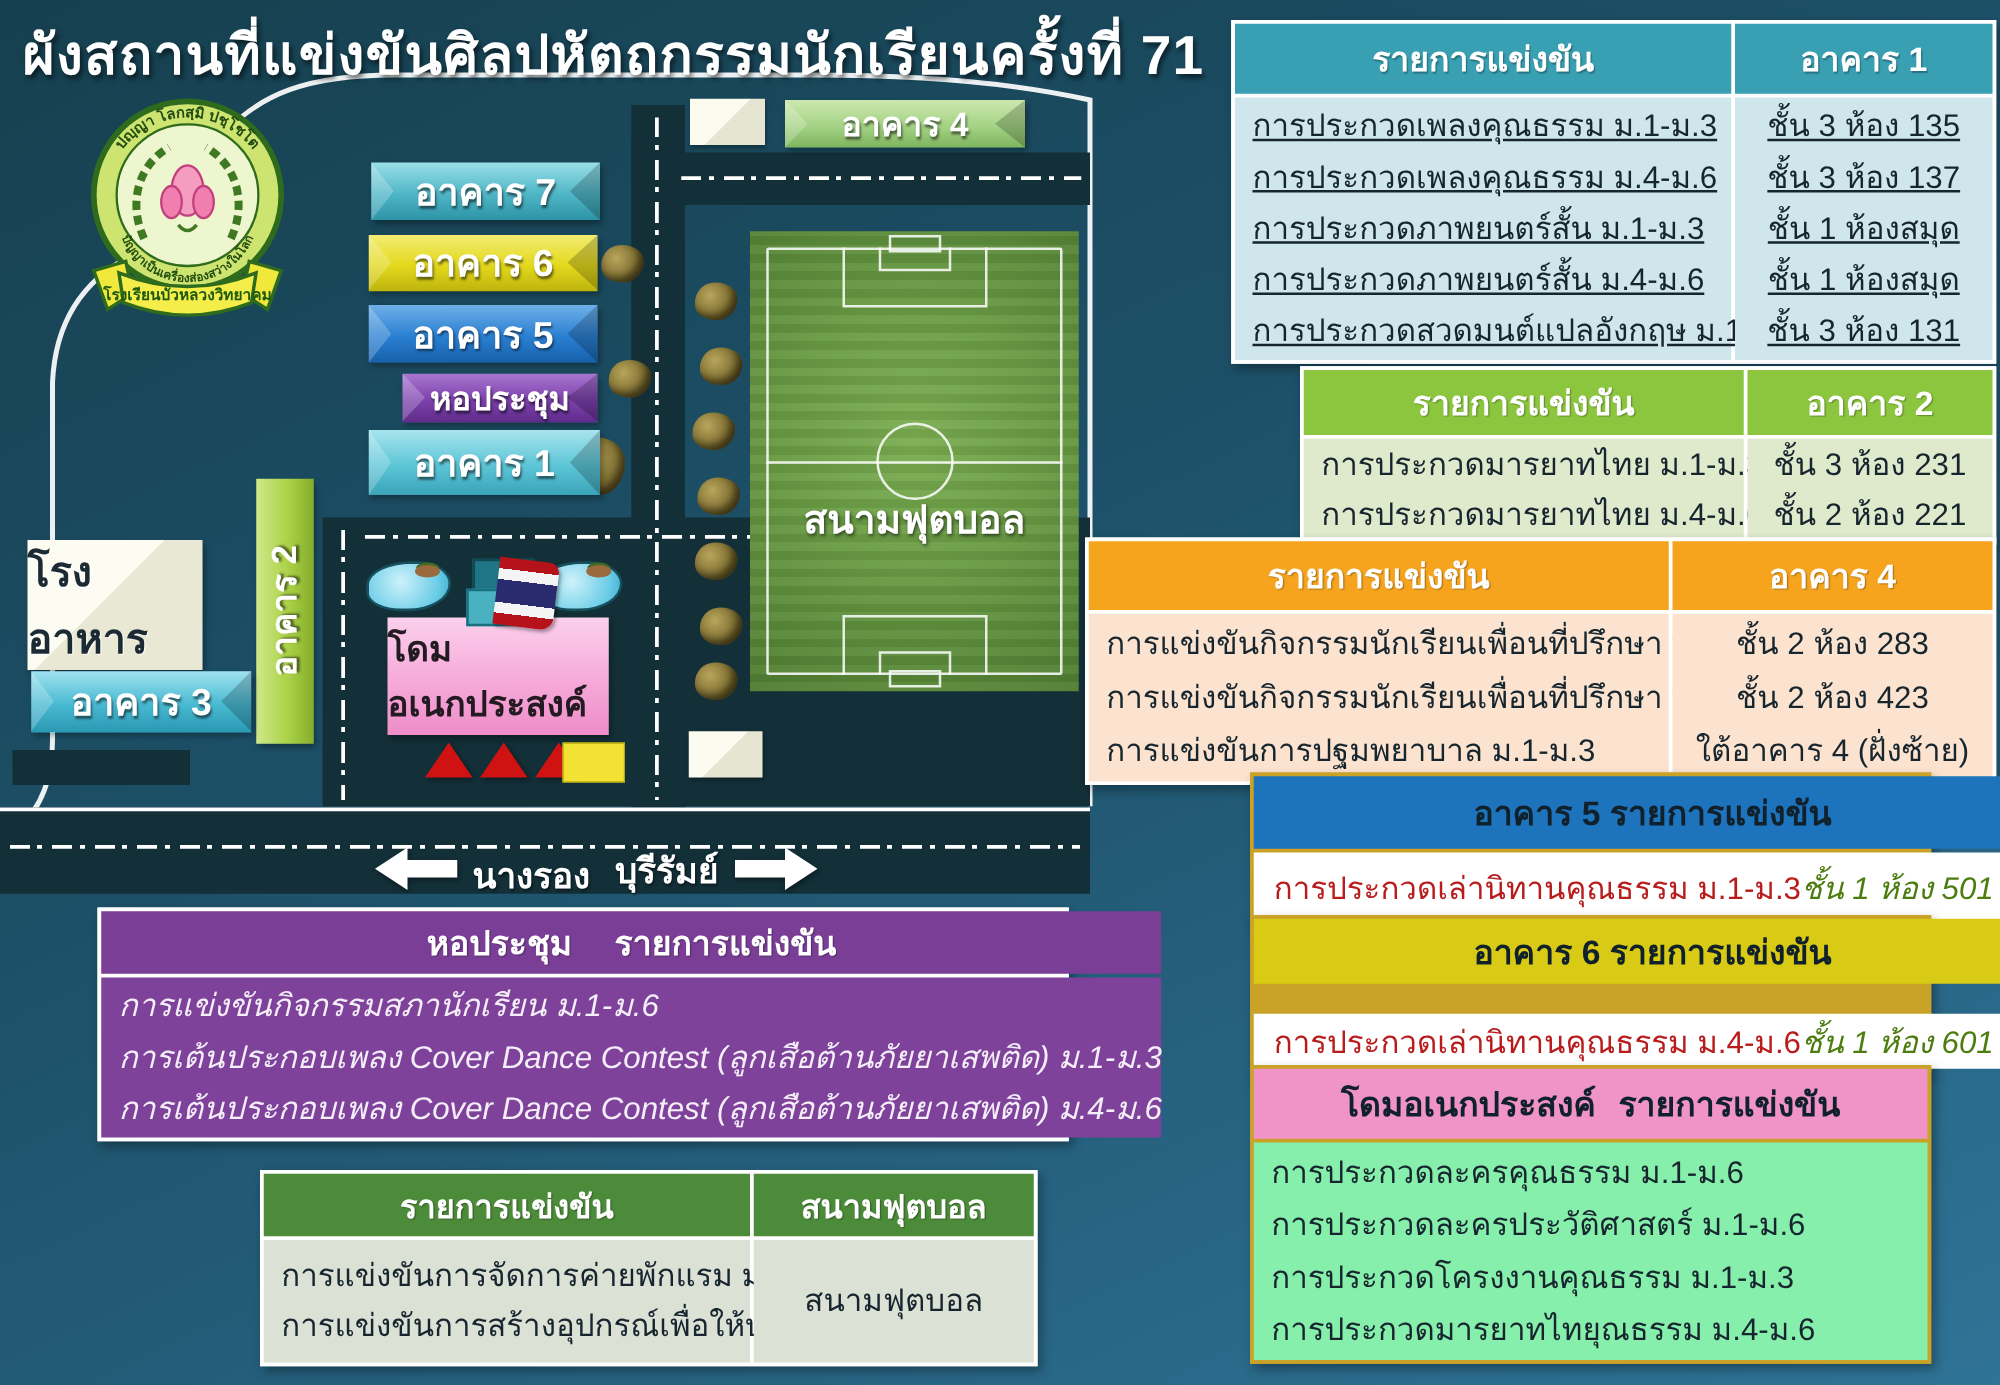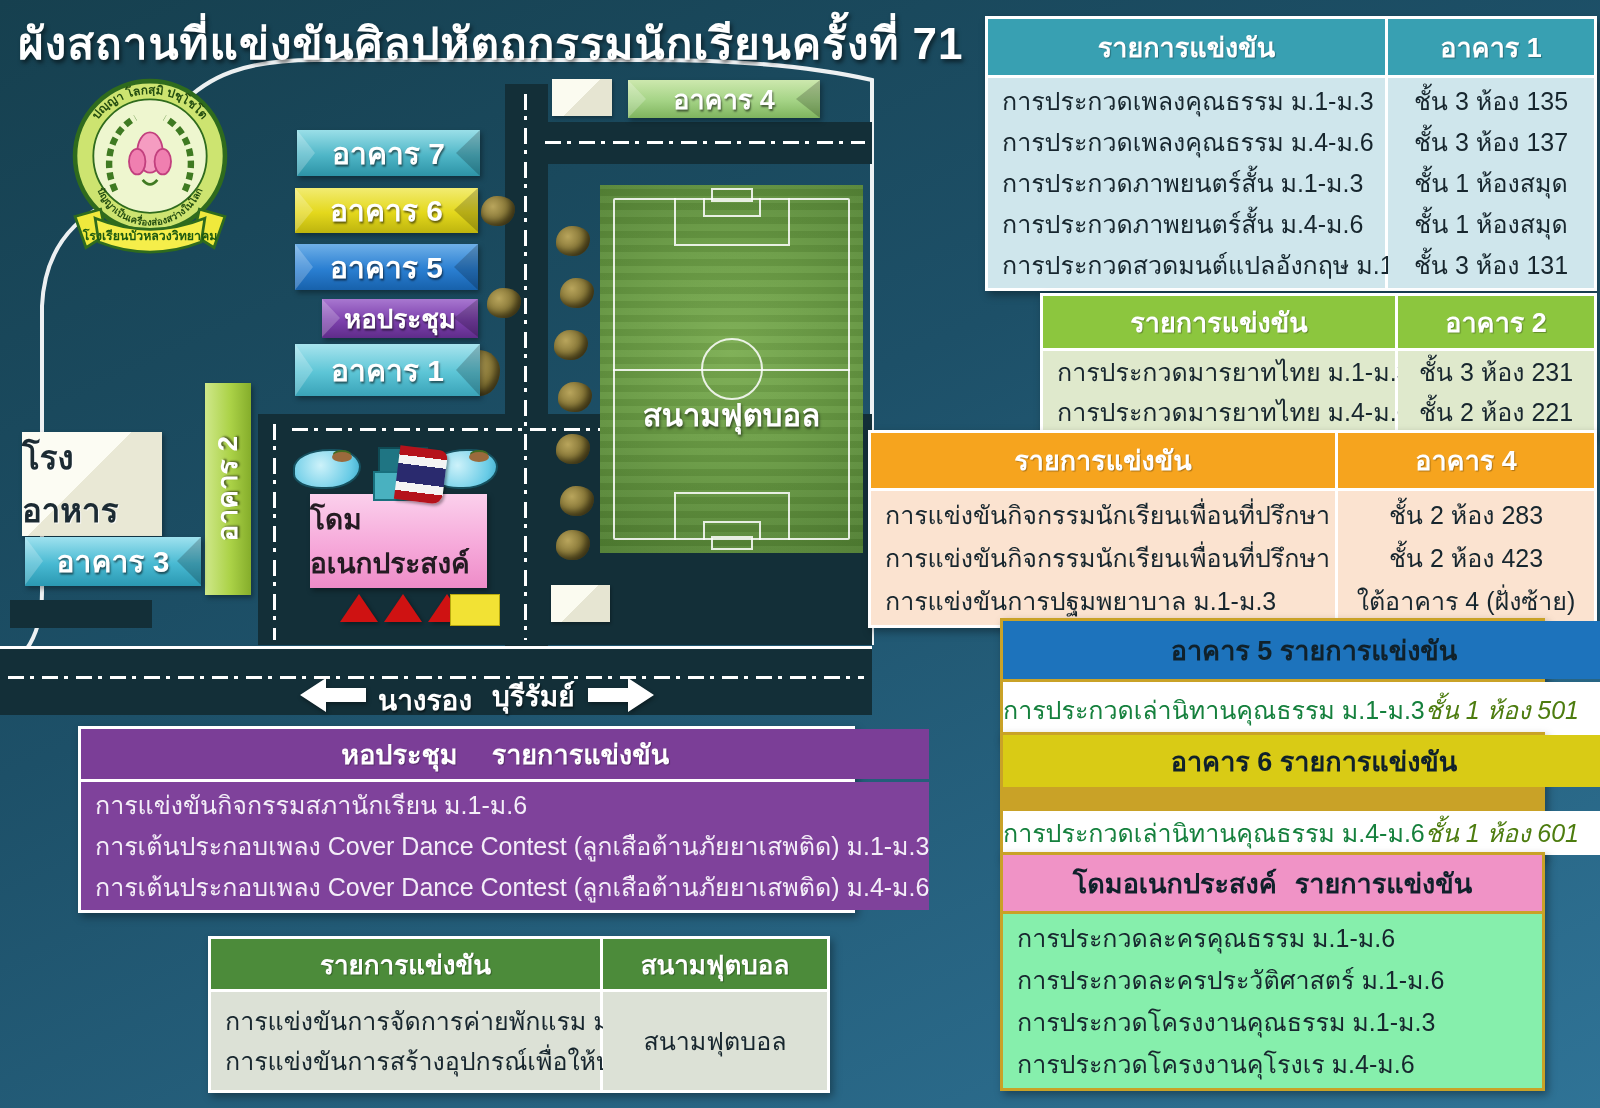--- a/index.html
+++ b/index.html
@@ -136,47 +136,47 @@
   .tbl .hd.light{color:#fff;text-shadow:1px 1px 1px rgba(0,0,0,.3);}
   .tbl .hd.dark{color:#10212b;}
   .cellcol{display:flex;flex-direction:column;justify-content:center;}
   .line{font-size:25px;color:#17262e;line-height:40px;white-space:nowrap;}
   .line.pad{padding-left:14px;}
   .line.ctr{text-align:center;}
 
   .tbl-b1{left:985px;top:16px;width:612px;grid-template-columns:397px 1fr;grid-template-rows:56px 210px;}
   .tbl-b1 .hd{background:#38a0b2;}
   .tbl-b1 .bd{background:#cfe6ec;}
-  .tbl-b1 .line{line-height:41px;}
+  .tbl-b1 .line{line-height:41px;text-decoration:underline;}
 
   .tbl-b2{left:1040px;top:293px;width:557px;grid-template-columns:352px 1fr;grid-template-rows:52px 82px;}
   .tbl-b2 .hd{background:#8cc63e;}
   .tbl-b2 .bd{background:#dfe9cc;}
 
   .tbl-b4{left:868px;top:430px;width:729px;grid-template-columns:464px 1fr;grid-template-rows:55px 134px;}
   .tbl-b4 .hd{background:#f6a41e;}
   .tbl-b4 .bd{background:#fbe3d0;}
   .tbl-b4 .line{line-height:43px;}
 
   .tbl-gold{border:3px solid #c9a227;background:#c9a227;grid-template-columns:1fr;}
   .flexrow{display:flex;align-items:center;background:#fff;}
-  .flexrow .ev{font-size:25px;color:#15803d;white-space:nowrap;}
+  .flexrow .ev{padding-left:16px;font-size:25px;color:#b91c1c;white-space:nowrap;}
   .flexrow .loc{margin-left:auto;margin-right:46px;font-size:25px;color:#4d7c0f;white-space:nowrap;font-style:italic;}
   .tbl-b5{left:1000px;top:618px;width:545px;grid-template-rows:58px 56px;}
   .tbl-b5 .hd{background:#1d73bc;}
   .tbl-b6{left:1000px;top:732px;width:545px;grid-template-rows:52px 44px;gap:24px;}
   .tbl-b6 .hd{background:#d9cb15;}
   .tbl-dome{left:1000px;top:852px;width:545px;grid-template-rows:56px 174px;}
   .tbl-dome .hd{background:#f093c6;gap:18px;}
   .tbl-dome .bd{background:#86efac;}
   .tbl-dome .line{line-height:42px;}
 
   .tbl-hall{left:78px;top:726px;width:777px;grid-template-columns:1fr;grid-template-rows:50px 128px;}
   .tbl-hall .hd{background:#7b3e97;gap:34px;}
-  .tbl-hall .bd{background:#7f429b;}
+  .tbl-hall .bd{background:#7f429b;font-style:italic;}
   .tbl-hall .line{color:#f4eef8;line-height:41px;}
 
   .tbl-field{left:208px;top:936px;width:622px;grid-template-columns:389px 1fr;grid-template-rows:50px 98px;}
   .tbl-field .hd{background:#4c8b3a;font-size:26px;}
   .tbl-field .bd{background:#dce1d6;}
   .tbl-field .line{line-height:40px;}
 </style>
 </head>
 <body>
 
@@ -366,21 +366,21 @@
 
   <div class="tbl tbl-gold tbl-dome">
     <div class="hd dark">
       <span>โดมอเนกประสงค์</span>
       <span>รายการแข่งขัน</span>
     </div>
     <div class="bd cellcol">
       <div class="line pad">การประกวดละครคุณธรรม ม.1-ม.6</div>
       <div class="line pad">การประกวดละครประวัติศาสตร์ ม.1-ม.6</div>
       <div class="line pad">การประกวดโครงงานคุณธรรม ม.1-ม.3</div>
-      <div class="line pad">การประกวดโครงงานคุโรงเร ม.4-ม.6</div>
+      <div class="line pad">การประกวดมารยาทไทยุณธรรม ม.4-ม.6</div>
     </div>
   </div>
 
   <div class="tbl tbl-hall">
     <div class="hd light">
       <span>หอประชุม</span>
       <span>รายการแข่งขัน</span>
     </div>
     <div class="bd cellcol">
       <div class="line pad">การแข่งขันกิจกรรมสภานักเรียน ม.1-ม.6</div>

